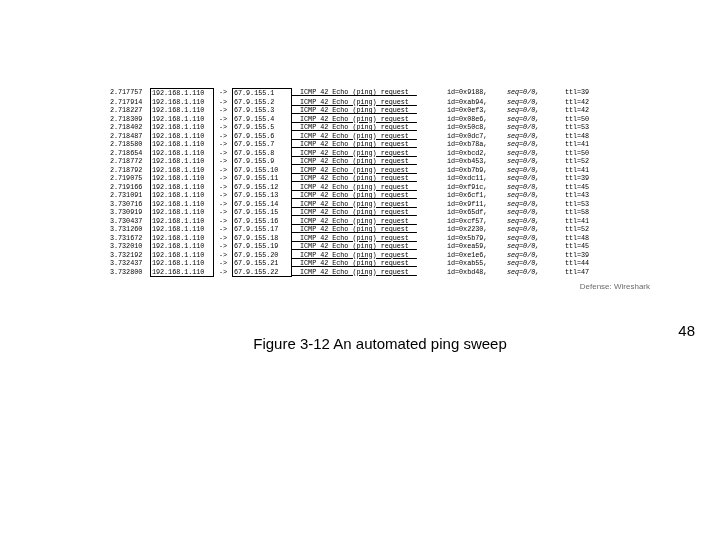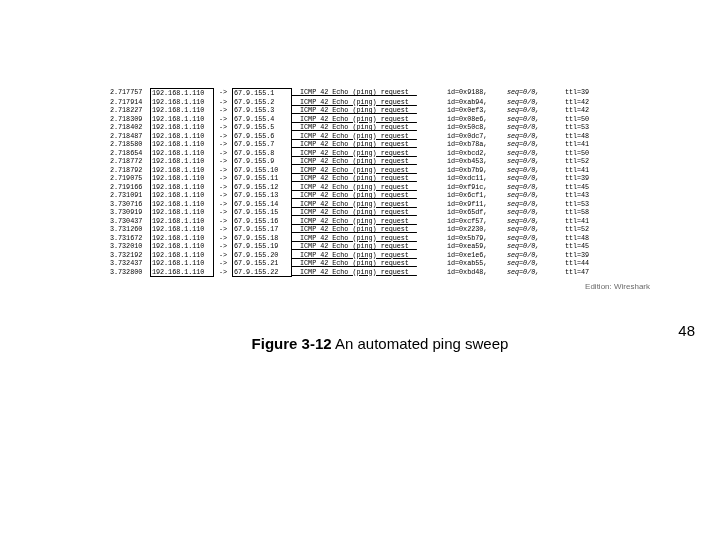--- a/index.html
+++ b/index.html
@@ -36,42 +36,42 @@
     font-size: 8px;
     color: #6b6b6b;
   }
   .fig-caption {
     position: absolute;
     left: 0; width: 720px;
     top: 335px;
     text-align: center;
     font-size: 15px;
   }
-  .fig-caption .fnum { font-weight: bold; }
+  .fig-caption .fnum { font-weight: normal; }
   .footer-text {
     position: absolute;
     left: 45px;
     bottom: 45px;
     font-size: 15px;
   }
   .page-num {
     position: absolute;
     right: 45px;
     bottom: 45px;
     font-size: 15px;
   }
 </style>
 </head>
 <body>
 
 <div class="page">
 
   <div class="capture" id="capture"><div class="row top"><span class="t">2.717757 </span><span class="sb">192.168.1.110</span><span class="ar"> -&gt; </span><span class="db">67.9.155.1</span><span class="mid">  ICMP 42 Echo (ping) request  </span><span class="id">id=0x9188, </span><span class="sq">seq=0/0, </span><span class="tl">ttl=39</span></div><div class="row"><span class="t">2.717914 </span><span class="sb">192.168.1.110</span><span class="ar"> -&gt; </span><span class="db">67.9.155.2</span><span class="mid">  ICMP 42 Echo (ping) request  </span><span class="id">id=0xab94, </span><span class="sq">seq=0/0, </span><span class="tl">ttl=42</span></div><div class="row"><span class="t">2.718227 </span><span class="sb">192.168.1.110</span><span class="ar"> -&gt; </span><span class="db">67.9.155.3</span><span class="mid">  ICMP 42 Echo (ping) request  </span><span class="id">id=0x0ef3, </span><span class="sq">seq=0/0, </span><span class="tl">ttl=42</span></div><div class="row"><span class="t">2.718309 </span><span class="sb">192.168.1.110</span><span class="ar"> -&gt; </span><span class="db">67.9.155.4</span><span class="mid">  ICMP 42 Echo (ping) request  </span><span class="id">id=0x08e6, </span><span class="sq">seq=0/0, </span><span class="tl">ttl=50</span></div><div class="row"><span class="t">2.718402 </span><span class="sb">192.168.1.110</span><span class="ar"> -&gt; </span><span class="db">67.9.155.5</span><span class="mid">  ICMP 42 Echo (ping) request  </span><span class="id">id=0x50c8, </span><span class="sq">seq=0/0, </span><span class="tl">ttl=53</span></div><div class="row"><span class="t">2.718487 </span><span class="sb">192.168.1.110</span><span class="ar"> -&gt; </span><span class="db">67.9.155.6</span><span class="mid">  ICMP 42 Echo (ping) request  </span><span class="id">id=0x0dc7, </span><span class="sq">seq=0/0, </span><span class="tl">ttl=48</span></div><div class="row"><span class="t">2.718580 </span><span class="sb">192.168.1.110</span><span class="ar"> -&gt; </span><span class="db">67.9.155.7</span><span class="mid">  ICMP 42 Echo (ping) request  </span><span class="id">id=0xb78a, </span><span class="sq">seq=0/0, </span><span class="tl">ttl=41</span></div><div class="row"><span class="t">2.718654 </span><span class="sb">192.168.1.110</span><span class="ar"> -&gt; </span><span class="db">67.9.155.8</span><span class="mid">  ICMP 42 Echo (ping) request  </span><span class="id">id=0xbcd2, </span><span class="sq">seq=0/0, </span><span class="tl">ttl=50</span></div><div class="row"><span class="t">2.718772 </span><span class="sb">192.168.1.110</span><span class="ar"> -&gt; </span><span class="db">67.9.155.9</span><span class="mid">  ICMP 42 Echo (ping) request  </span><span class="id">id=0xb453, </span><span class="sq">seq=0/0, </span><span class="tl">ttl=52</span></div><div class="row"><span class="t">2.718792 </span><span class="sb">192.168.1.110</span><span class="ar"> -&gt; </span><span class="db">67.9.155.10</span><span class="mid">  ICMP 42 Echo (ping) request  </span><span class="id">id=0xb7b9, </span><span class="sq">seq=0/0, </span><span class="tl">ttl=41</span></div><div class="row"><span class="t">2.719075 </span><span class="sb">192.168.1.110</span><span class="ar"> -&gt; </span><span class="db">67.9.155.11</span><span class="mid">  ICMP 42 Echo (ping) request  </span><span class="id">id=0xdc11, </span><span class="sq">seq=0/0, </span><span class="tl">ttl=39</span></div><div class="row"><span class="t">2.719166 </span><span class="sb">192.168.1.110</span><span class="ar"> -&gt; </span><span class="db">67.9.155.12</span><span class="mid">  ICMP 42 Echo (ping) request  </span><span class="id">id=0xf9ic, </span><span class="sq">seq=0/0, </span><span class="tl">ttl=45</span></div><div class="row"><span class="t">2.731091 </span><span class="sb">192.168.1.110</span><span class="ar"> -&gt; </span><span class="db">67.9.155.13</span><span class="mid">  ICMP 42 Echo (ping) request  </span><span class="id">id=0x6cf1, </span><span class="sq">seq=0/0, </span><span class="tl">ttl=43</span></div><div class="row"><span class="t">3.730716 </span><span class="sb">192.168.1.110</span><span class="ar"> -&gt; </span><span class="db">67.9.155.14</span><span class="mid">  ICMP 42 Echo (ping) request  </span><span class="id">id=0x9f11, </span><span class="sq">seq=0/0, </span><span class="tl">ttl=53</span></div><div class="row"><span class="t">3.730919 </span><span class="sb">192.168.1.110</span><span class="ar"> -&gt; </span><span class="db">67.9.155.15</span><span class="mid">  ICMP 42 Echo (ping) request  </span><span class="id">id=0x65df, </span><span class="sq">seq=0/0, </span><span class="tl">ttl=58</span></div><div class="row"><span class="t">3.730437 </span><span class="sb">192.168.1.110</span><span class="ar"> -&gt; </span><span class="db">67.9.155.16</span><span class="mid">  ICMP 42 Echo (ping) request  </span><span class="id">id=0xcf57, </span><span class="sq">seq=0/0, </span><span class="tl">ttl=41</span></div><div class="row"><span class="t">3.731260 </span><span class="sb">192.168.1.110</span><span class="ar"> -&gt; </span><span class="db">67.9.155.17</span><span class="mid">  ICMP 42 Echo (ping) request  </span><span class="id">id=0x2230, </span><span class="sq">seq=0/0, </span><span class="tl">ttl=52</span></div><div class="row"><span class="t">3.731672 </span><span class="sb">192.168.1.110</span><span class="ar"> -&gt; </span><span class="db">67.9.155.18</span><span class="mid">  ICMP 42 Echo (ping) request  </span><span class="id">id=0x5b79, </span><span class="sq">seq=0/0, </span><span class="tl">ttl=48</span></div><div class="row"><span class="t">3.732010 </span><span class="sb">192.168.1.110</span><span class="ar"> -&gt; </span><span class="db">67.9.155.19</span><span class="mid">  ICMP 42 Echo (ping) request  </span><span class="id">id=0xea59, </span><span class="sq">seq=0/0, </span><span class="tl">ttl=45</span></div><div class="row"><span class="t">3.732192 </span><span class="sb">192.168.1.110</span><span class="ar"> -&gt; </span><span class="db">67.9.155.20</span><span class="mid">  ICMP 42 Echo (ping) request  </span><span class="id">id=0xe1e6, </span><span class="sq">seq=0/0, </span><span class="tl">ttl=39</span></div><div class="row"><span class="t">3.732437 </span><span class="sb">192.168.1.110</span><span class="ar"> -&gt; </span><span class="db">67.9.155.21</span><span class="mid">  ICMP 42 Echo (ping) request  </span><span class="id">id=0xab55, </span><span class="sq">seq=0/0, </span><span class="tl">ttl=44</span></div><div class="row bot"><span class="t">3.732800 </span><span class="sb">192.168.1.110</span><span class="ar"> -&gt; </span><span class="db">67.9.155.22</span><span class="mid">  ICMP 42 Echo (ping) request  </span><span class="id">id=0xbd48, </span><span class="sq">seq=0/0, </span><span class="tl">ttl=47</span></div></div>
 
-  <div class="source-credit">Edition: Wireshark</div>
+  <div class="source-credit">Defense: Wireshark</div>
 
   <div class="fig-caption">
     <span class="fnum">Figure 3-12</span><span>  An automated ping sweep</span>
   </div>
 
   <div class="page-num">48</div>
 
 </div>
 
 </body></html>

